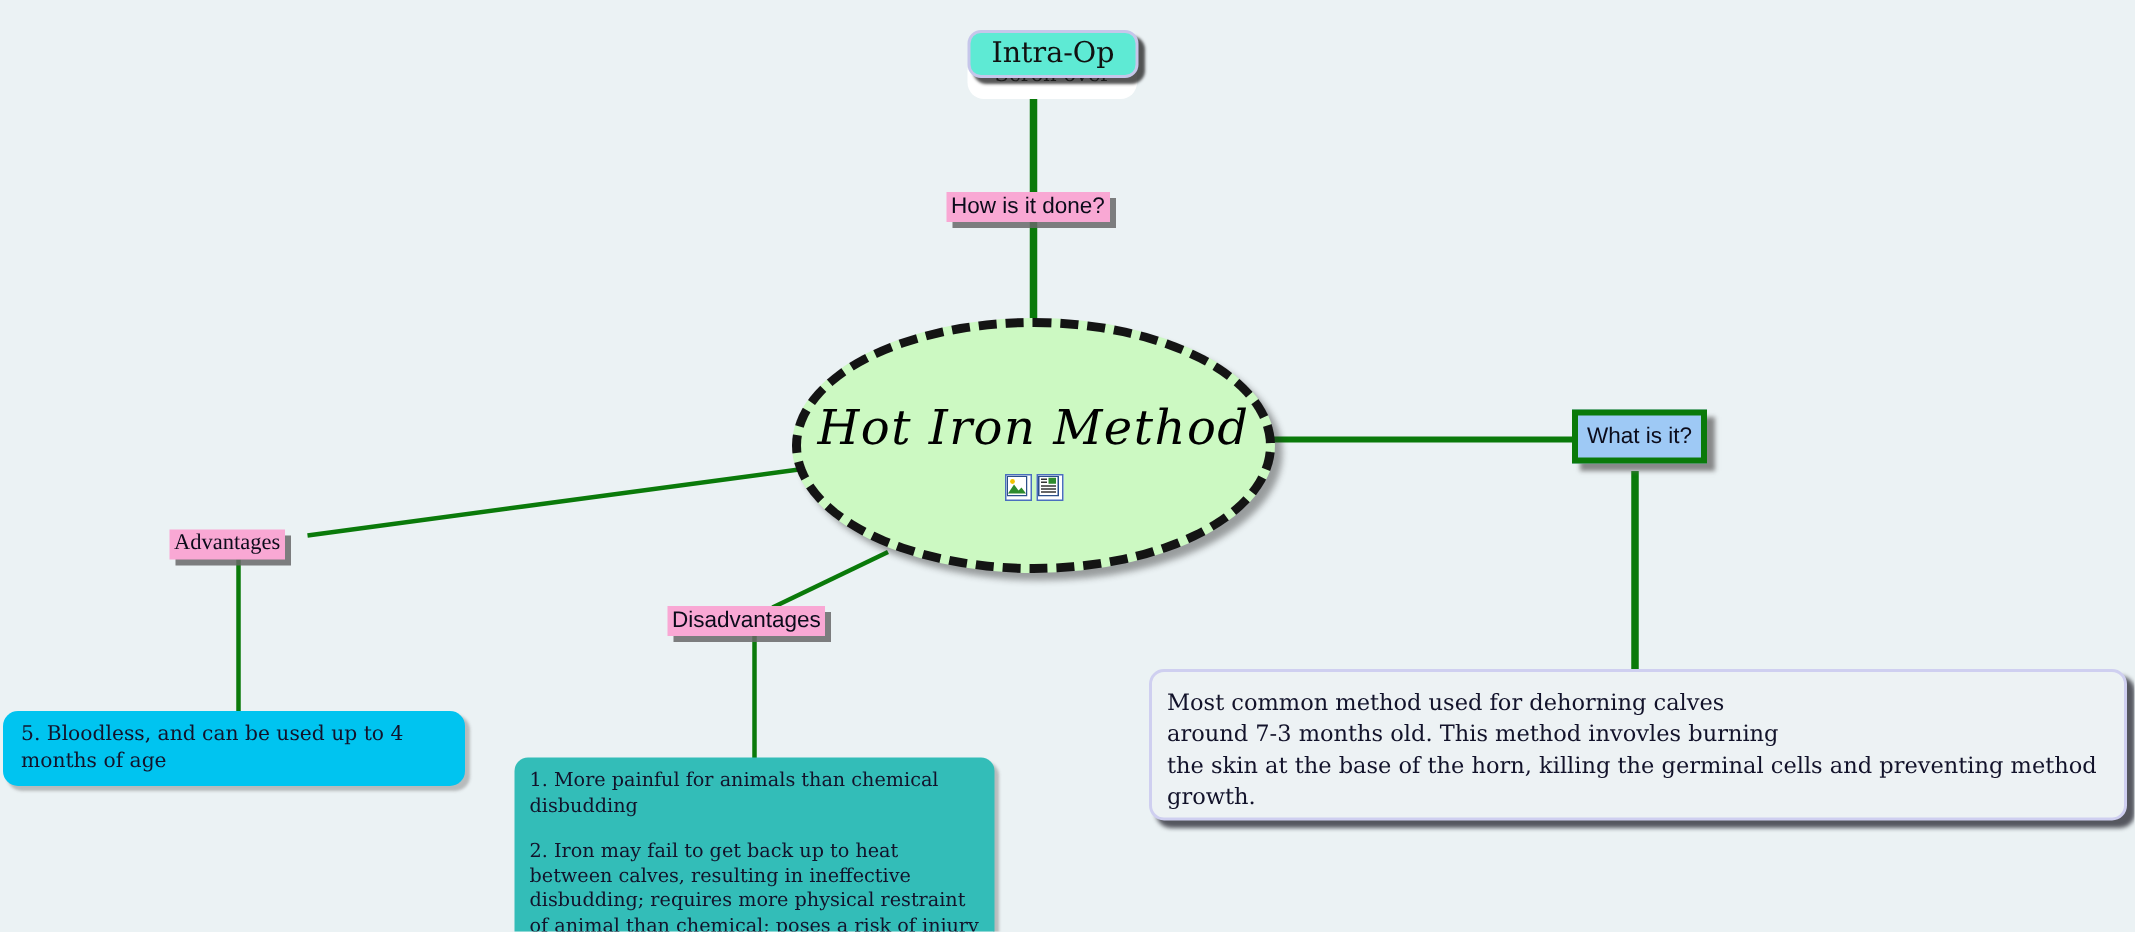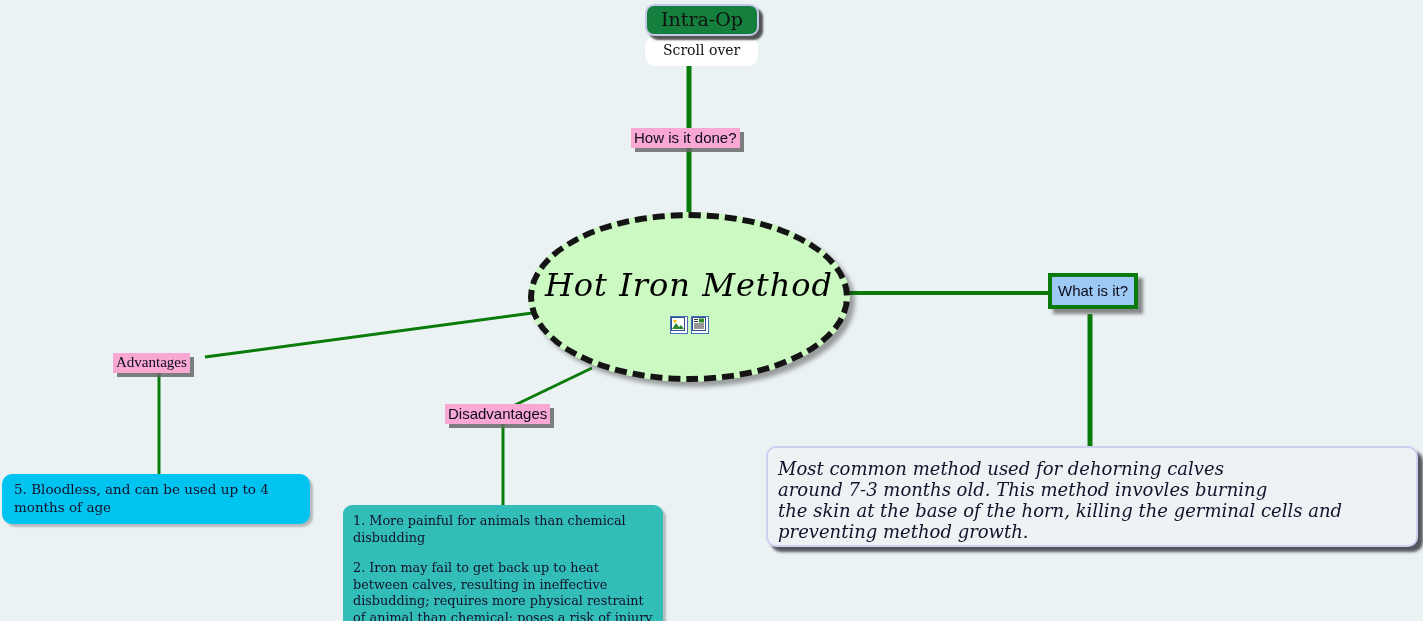--- a/index.html
+++ b/index.html
@@ -98,22 +98,22 @@
     padding: 5px 6px 6px 6px;
     white-space: nowrap;
     box-shadow: 5px 5px 3px rgba(110,110,110,0.8);
     line-height: 17px;
   }
 
   
   .intra-op {
     position: absolute;
     left: 645px;
-    top: 4px;
-    background: #15803d;
+    top: 20px;
+    background: #5eead4;
     border: 2px solid #c6c6ea;
     border-radius: 9px;
     font-family: "DejaVu Serif", "Liberation Serif", serif;
     font-size: 19px;
     color: #111;
     padding: 2px 14px 4px 14px;
     box-shadow: 4px 4px 2px rgba(30,30,30,0.75);
     white-space: nowrap;
   }
   .scroll-over {
@@ -162,24 +162,23 @@
   .note-disadvantages p.gap { margin-top: 14px; }
   .note-whatisit {
     left: 766px;
     top: 446px;
     width: 652px;
     height: 101px;
     background: #edf2f4;
     border: 2px solid #cfcff0;
     border-radius: 10px;
     padding: 10px 12px 10px 10px;
-    font-size: 18px;
+    font-size: 15px;
     line-height: 21px;
     box-shadow: 5px 5px 3px rgba(35,35,45,0.75);
-    font-style: italic;
   }
   .note-whatisit p { margin: 0; }
 </style>
 </head>
 <body>
 
 <div id="canvas">
 
   <svg class="links" viewBox="0 0 1423 621">
 

